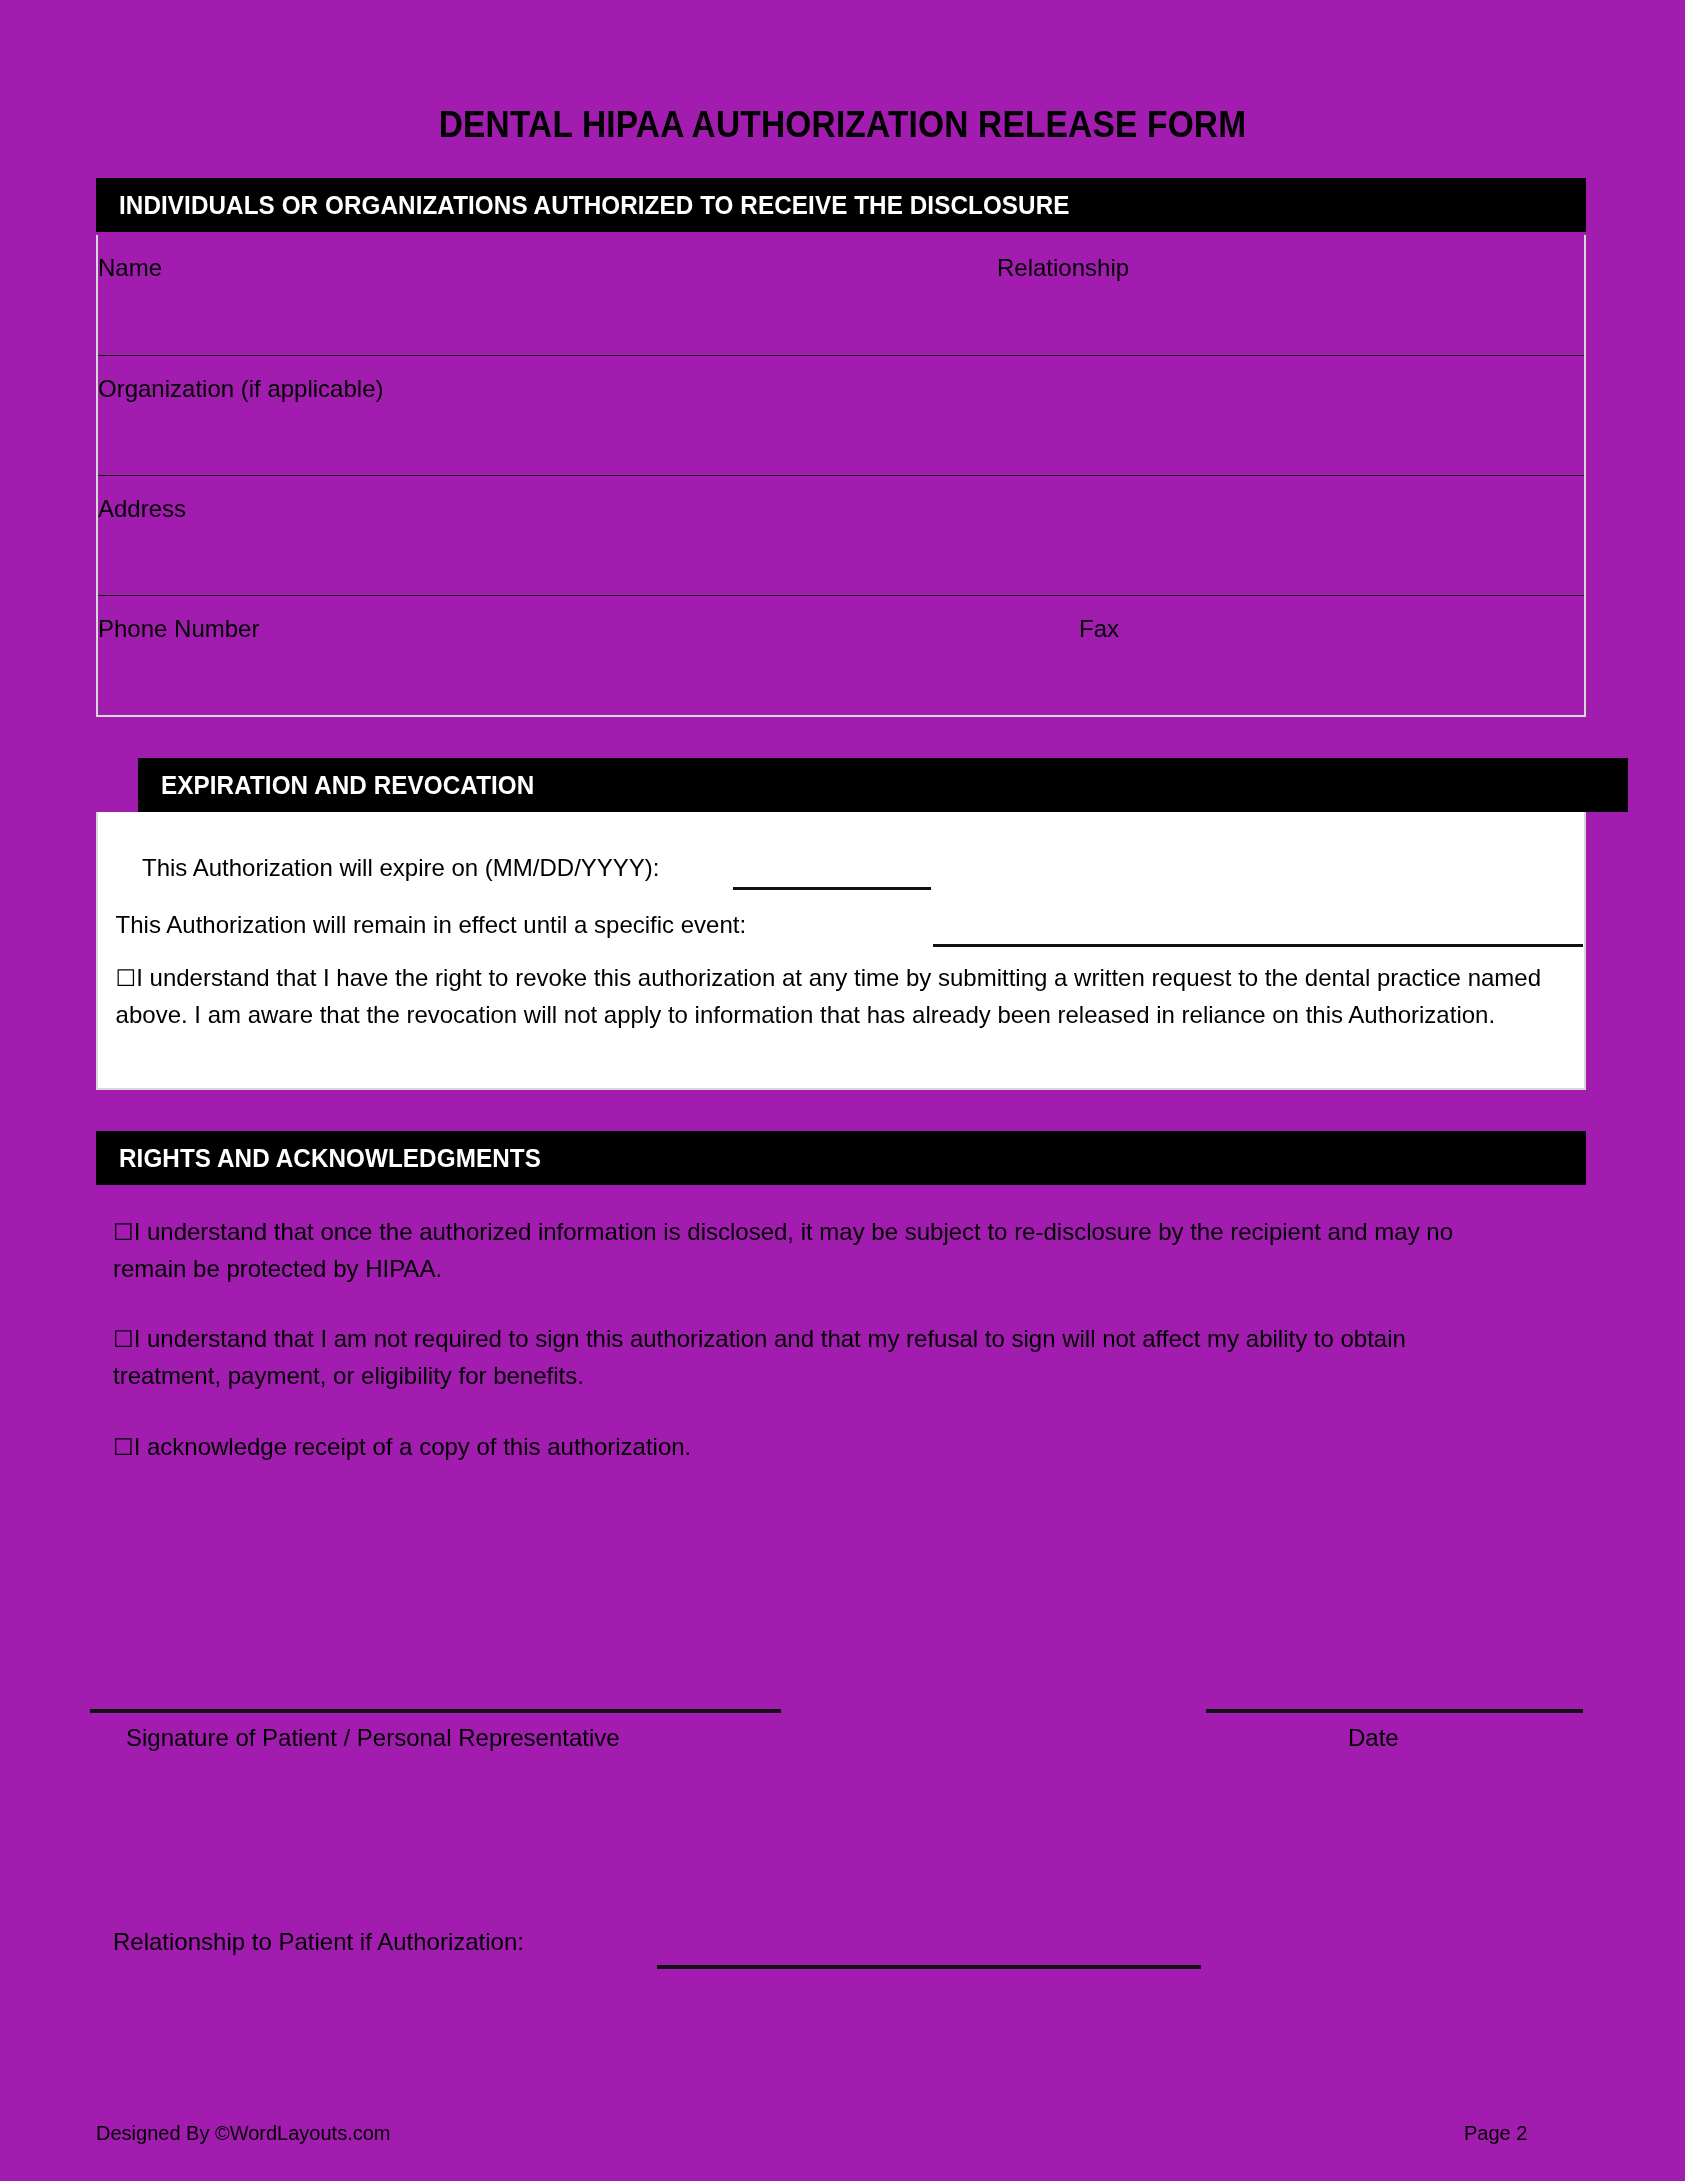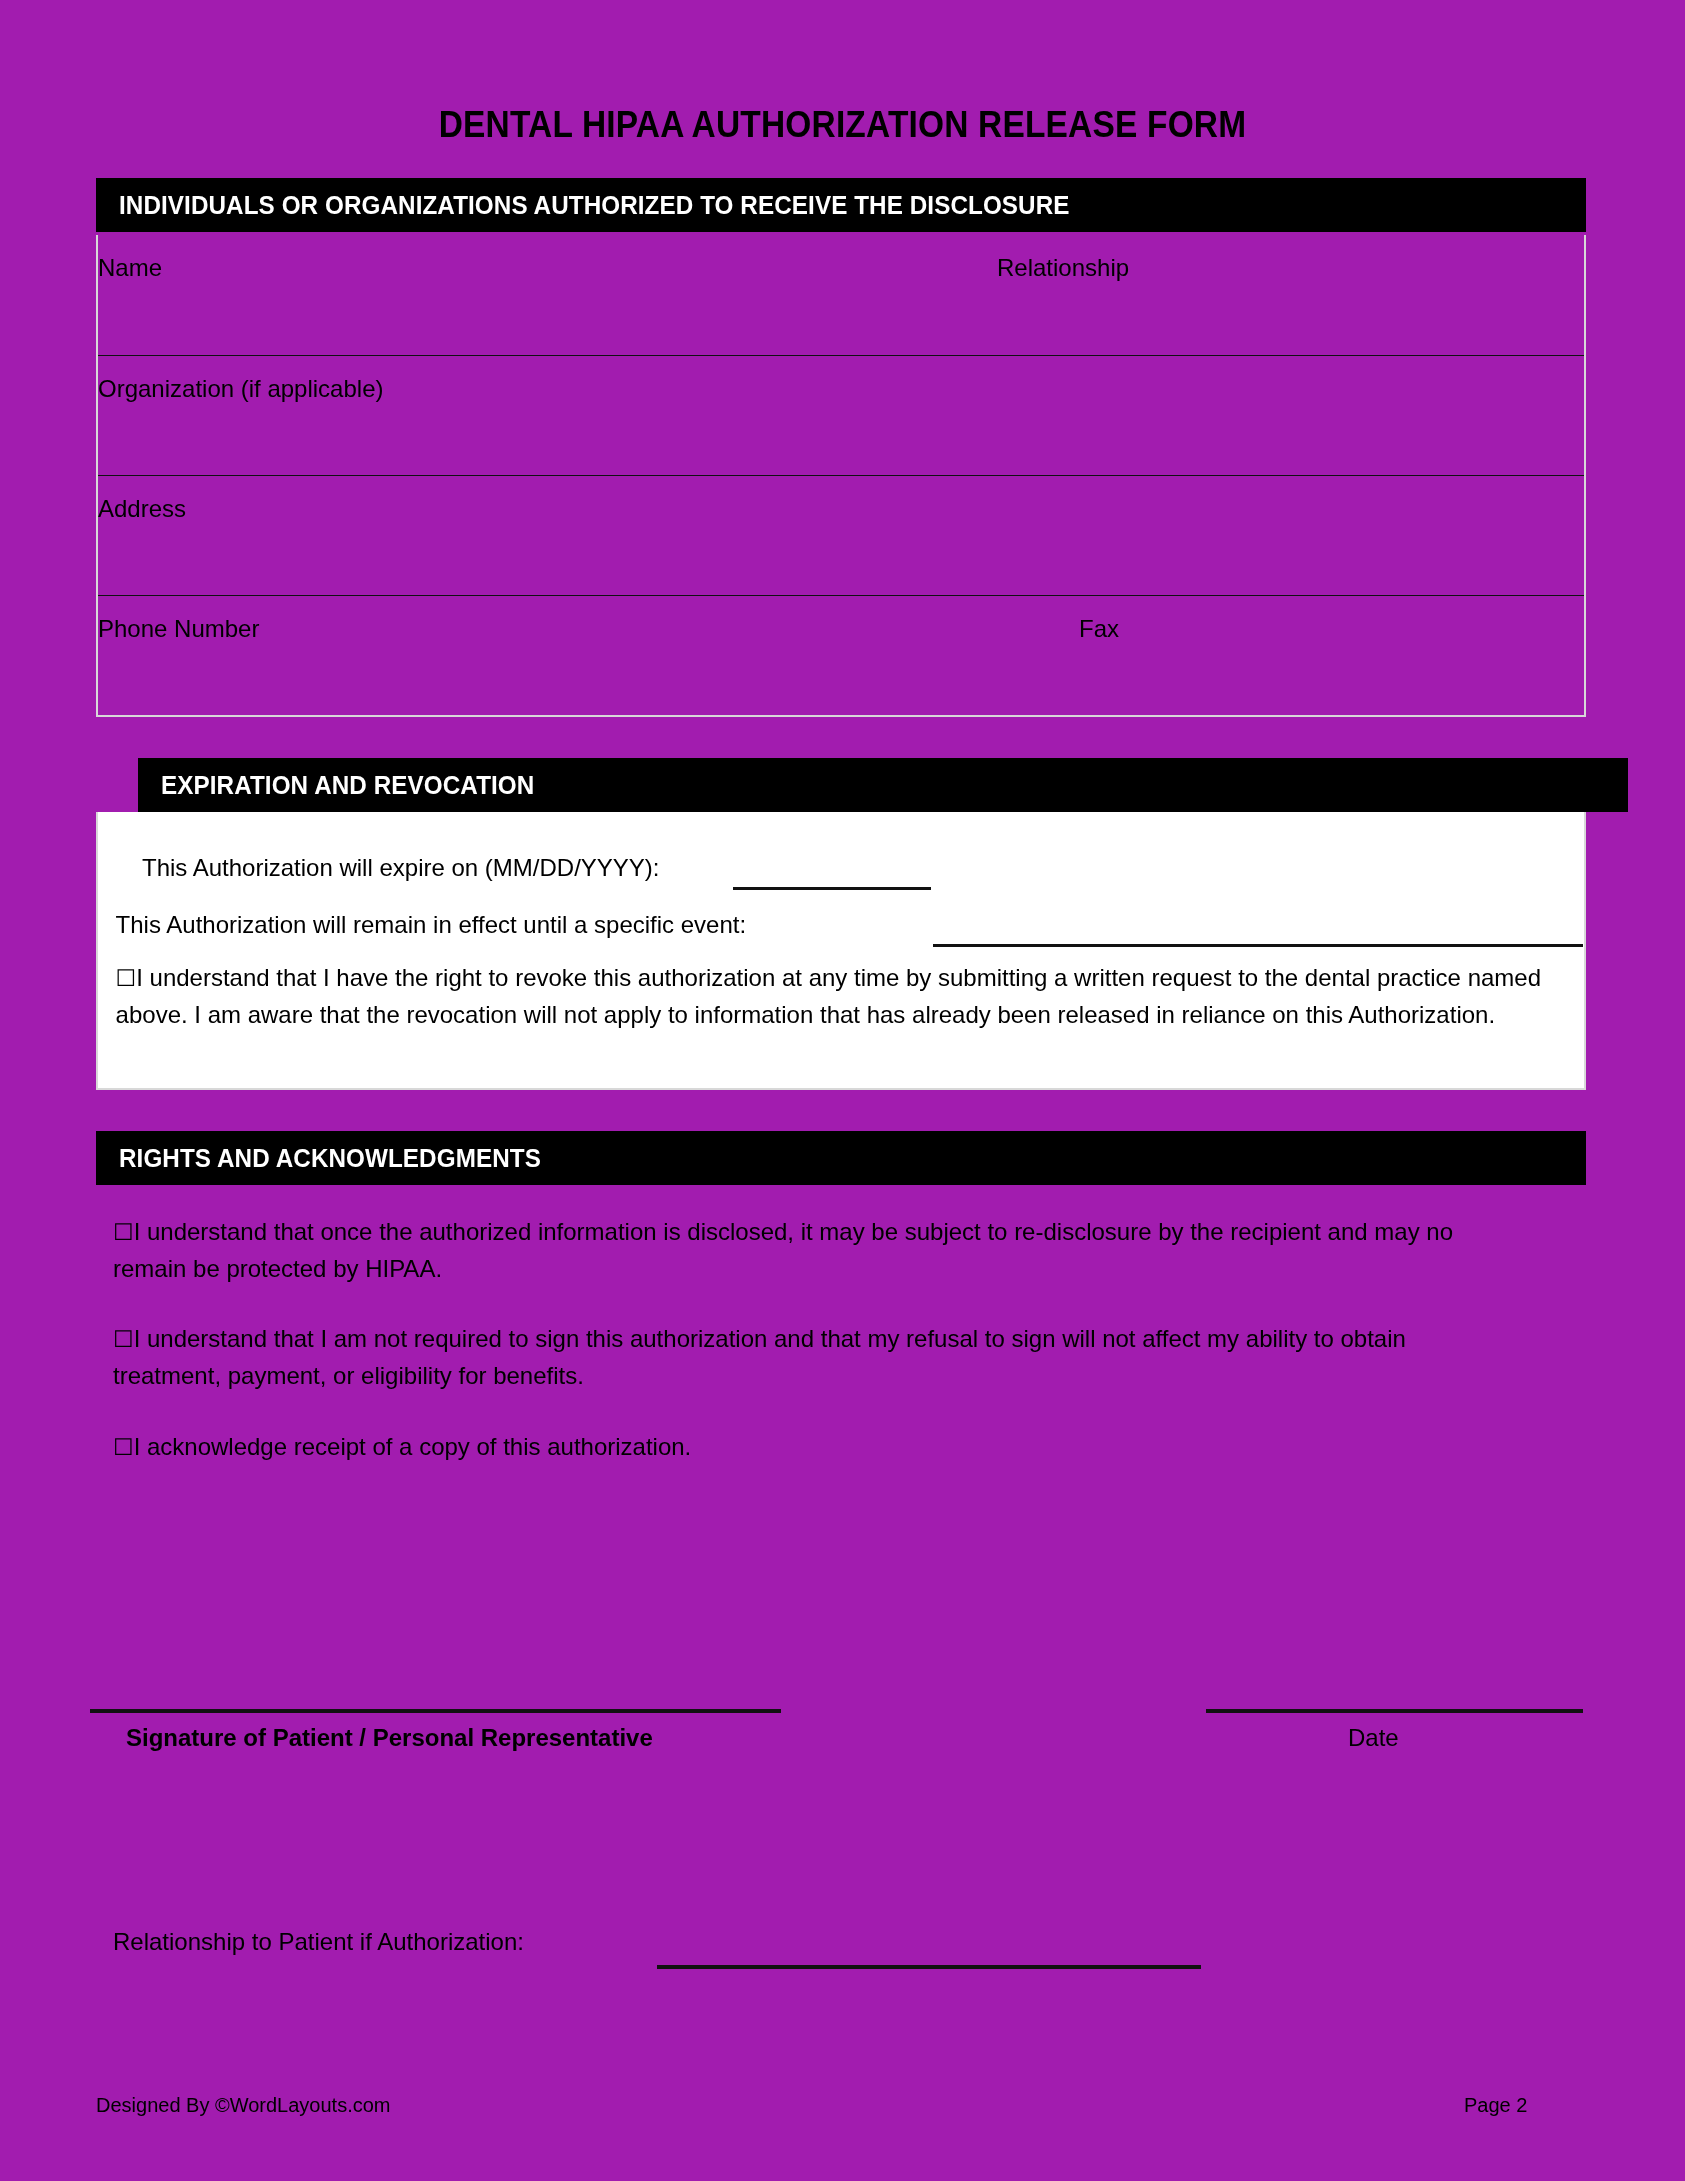--- a/index.html
+++ b/index.html
@@ -137,20 +137,21 @@
     font-size: 24px;
     white-space: nowrap;
   }
 
   
   .footer-left, .footer-right {
     position: absolute;
     font-size: 20px;
     color: #000;
     white-space: nowrap;
+    margin-top: 28px;
   }
 </style>
 </head>
 <body>
 
 <div class="page">
 
   <div class="doc-title">DENTAL HIPAA AUTHORIZATION RELEASE FORM</div>
 
   <div class="section-bar" style="left:96px; top:178px; width:1490px; height:54px;">
@@ -208,21 +209,21 @@
     <span class="cbx">☐</span><span>I understand that I am not required to sign this authorization and that my refusal to sign will not affect my ability to obtain treatment, payment, or eligibility for benefits.</span>
   </div>
 
   <div class="para" style="left:113px; top:1428px; width:1404px;">
     <span class="cbx">☐</span><span>I acknowledge receipt of a copy of this authorization.</span>
   </div>
 
   <div class="sig-rule" style="left:90px; top:1709px; width:691px;"></div>
   <div class="sig-rule" style="left:1206px; top:1709px; width:377px;"></div>
 
-  <div class="sig-label" style="left:126px; top:1724px;font-weight:bold;">Signature of Patient / Personal Representative</div>
+  <div class="sig-label" style="left:126px; top:1724px;">Signature of Patient / Personal Representative</div>
   <div class="sig-label" style="left:1348px; top:1724px;">Date</div>
 
   <div class="sig-label" style="left:113px; top:1928px;">Relationship to Patient if Authorization:</div>
   <div class="sig-rule" style="left:657px; top:1965px; width:544px;"></div>
 
   <div class="footer-left" style="left:96px; top:2094px;">Designed By ©WordLayouts.com</div>
   <div class="footer-right" style="left:1464px; top:2094px;">Page 2</div>
 
 </div>
 

